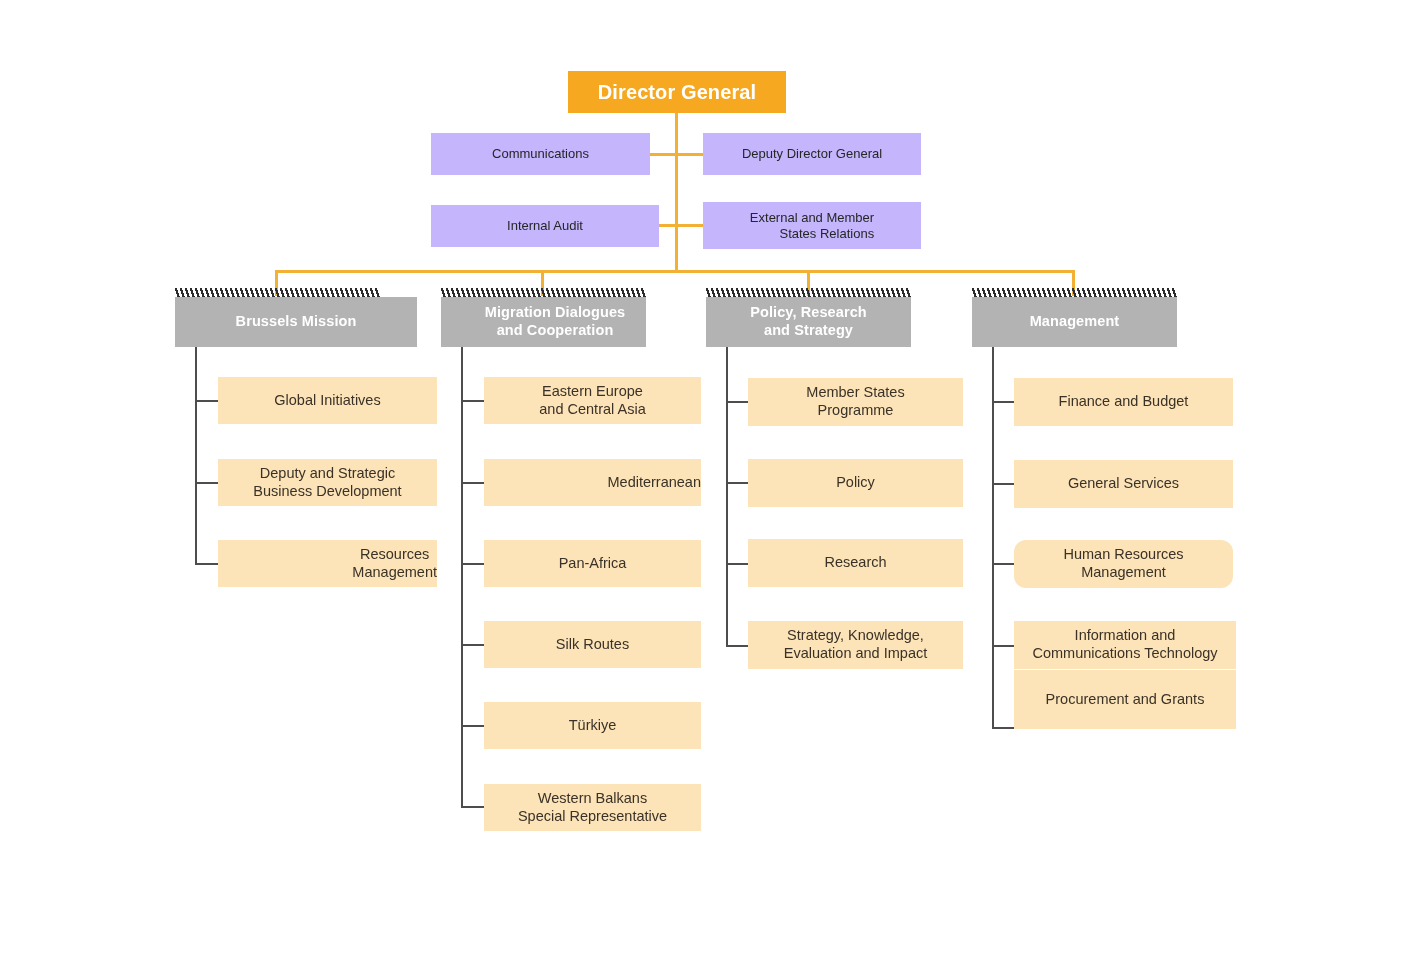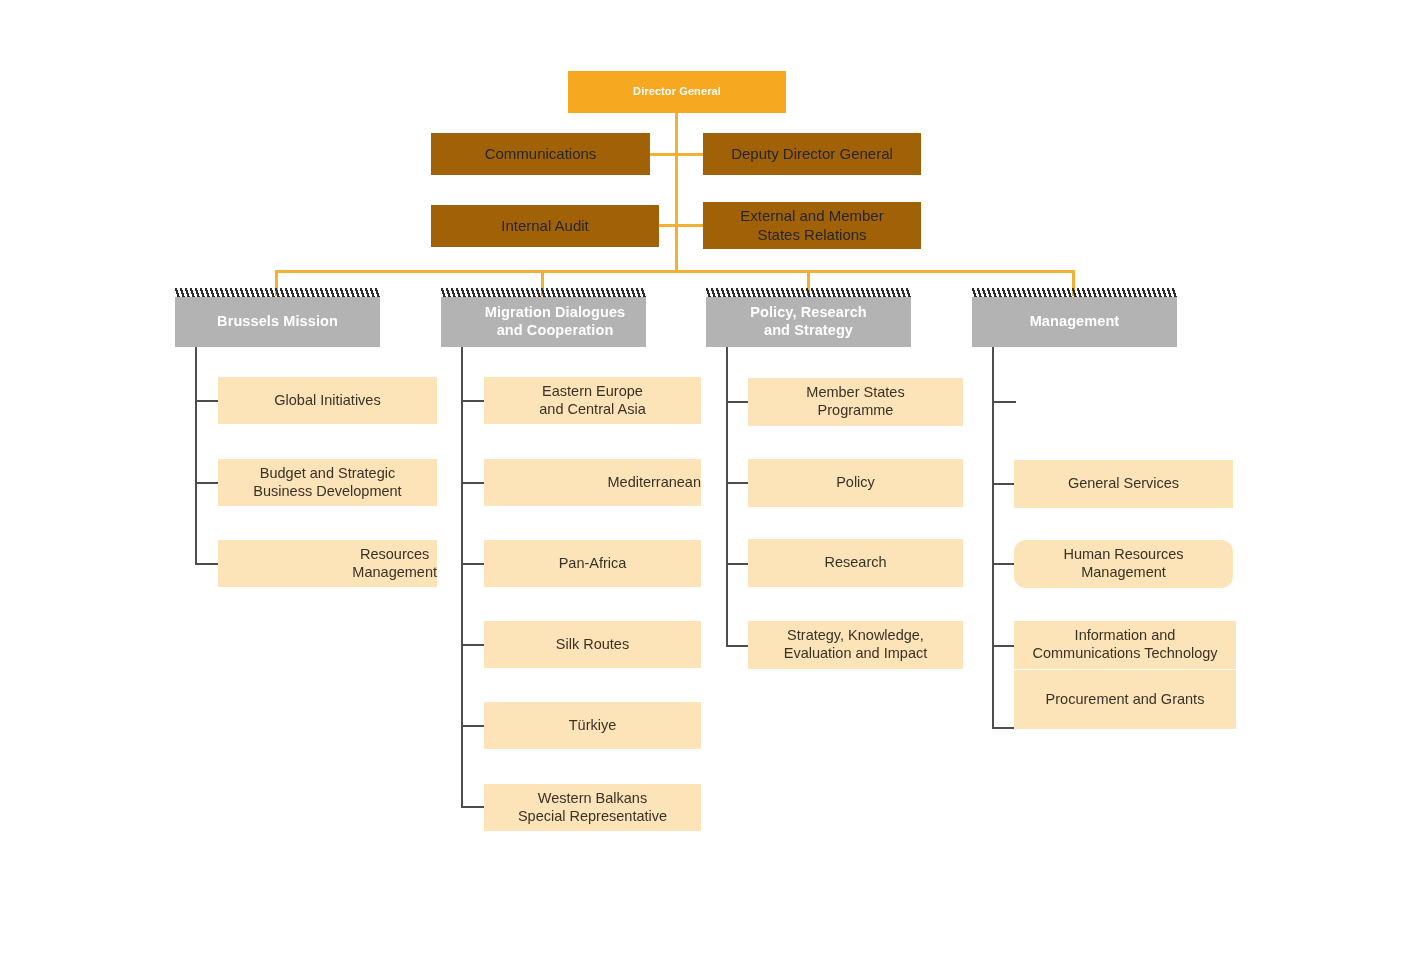--- a/index.html
+++ b/index.html
@@ -27,29 +27,30 @@
     align-items: center;
     justify-content: center;
     text-align: center;
     line-height: 1.22;
     z-index: 3;
   }
 
   .box-root {
     background: #F6A821;
     color: #ffffff;
-    font-size: 11px;
+    font-size: 20px;
     font-weight: bold;
     letter-spacing: .1px;
   }
 
   .box-staff {
-    background: #a16207;
+    background: #c4b5fd;
     color: #262626;
-    font-size: 15px;
+    font-size: 13px;
+    text-align: right;
   }
 
   .box-dept {
     background: #B3B3B3;
     color: #ffffff;
     font-size: 14.5px;
     font-weight: bold;
     letter-spacing: .1px;
   }
 
@@ -142,29 +143,29 @@
   <div class="box box-staff" style="left:431px; top:205px; width:228px; height:42px;">
     <span class="cell-text">Internal Audit</span>
   </div>
 
   <div class="box box-staff" style="left:703px; top:202px; width:218px; height:47px;">
     <span class="cell-text">External and Member
 States Relations</span>
   </div>
 
   <div class="hatch" style="left:175px; top:288px; width:205px;"></div>
-  <div class="box box-dept" style="left:175px; top:297px; width:205px; height:50px;text-align:right;">
+  <div class="box box-dept" style="left:175px; top:297px; width:242px; height:50px;text-align:right;">
     <span class="cell-text">Brussels Mission</span>
   </div>
 
   <div class="box box-unit" style="left:218px; top:377px; width:219px; height:47px;">
     <span class="cell-text">Global Initiatives</span>
   </div>
   <div class="box box-unit" style="left:218px; top:459px; width:219px; height:47px;">
-    <span class="cell-text">Budget and Strategic
+    <span class="cell-text">Deputy and Strategic
 Business Development</span>
   </div>
   <div class="box box-unit" style="left:218px; top:540px; width:219px; height:47px;justify-content:flex-end;">
     <span class="cell-text">Resources
 Management</span>
   </div>
 
   <div class="hatch" style="left:441px; top:288px; width:205px;"></div>
   <div class="box box-dept" style="left:441px; top:297px; width:205px; height:50px;padding-left:23px;">
     <span class="cell-text">Migration Dialogues
@@ -211,20 +212,23 @@
   <div class="box box-unit" style="left:748px; top:621px; width:215px; height:48px;">
     <span class="cell-text">Strategy, Knowledge,
 Evaluation and Impact</span>
   </div>
 
   <div class="hatch" style="left:972px; top:288px; width:205px;"></div>
   <div class="box box-dept" style="left:972px; top:297px; width:205px; height:50px;">
     <span class="cell-text">Management</span>
   </div>
 
+  <div class="box box-unit" style="left:1014px; top:378px; width:219px; height:48px;">
+    <span class="cell-text">Finance and Budget</span>
+  </div>
   <div class="box box-unit" style="left:1014px; top:460px; width:219px; height:48px;">
     <span class="cell-text">General Services</span>
   </div>
   <div class="box box-unit" style="left:1014px; top:540px; width:219px; height:48px;border-radius:12px;">
     <span class="cell-text">Human Resources
 Management</span>
   </div>
   <div class="box box-unit" style="left:1014px; top:621px; width:222px; height:48px;">
     <span class="cell-text">Information and
 Communications Technology</span>

